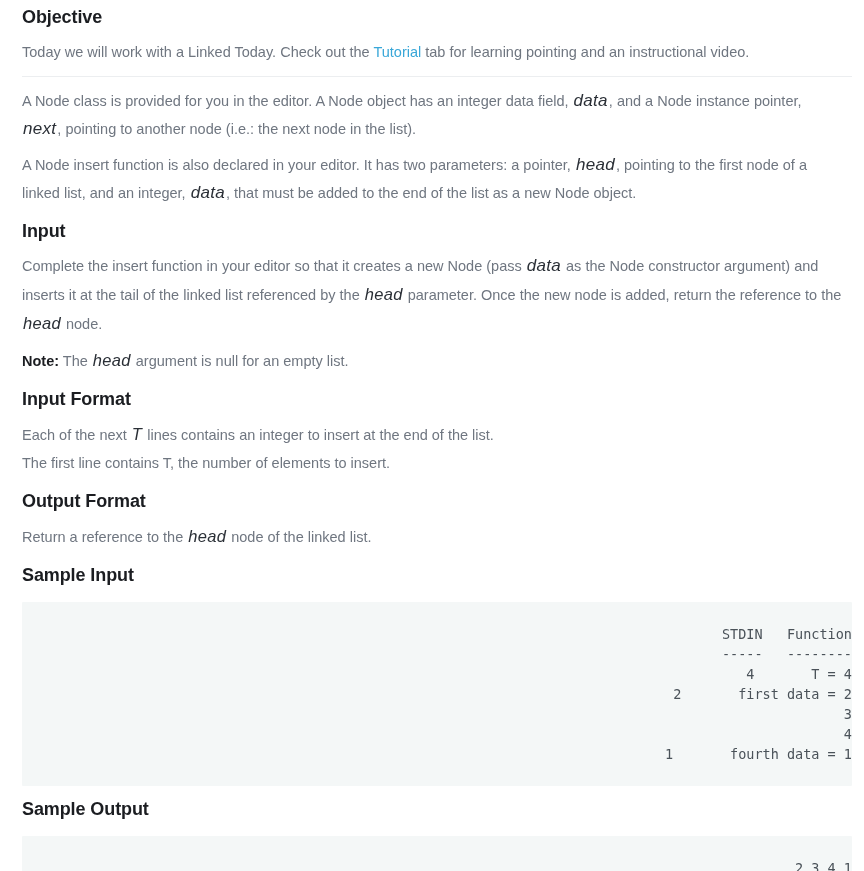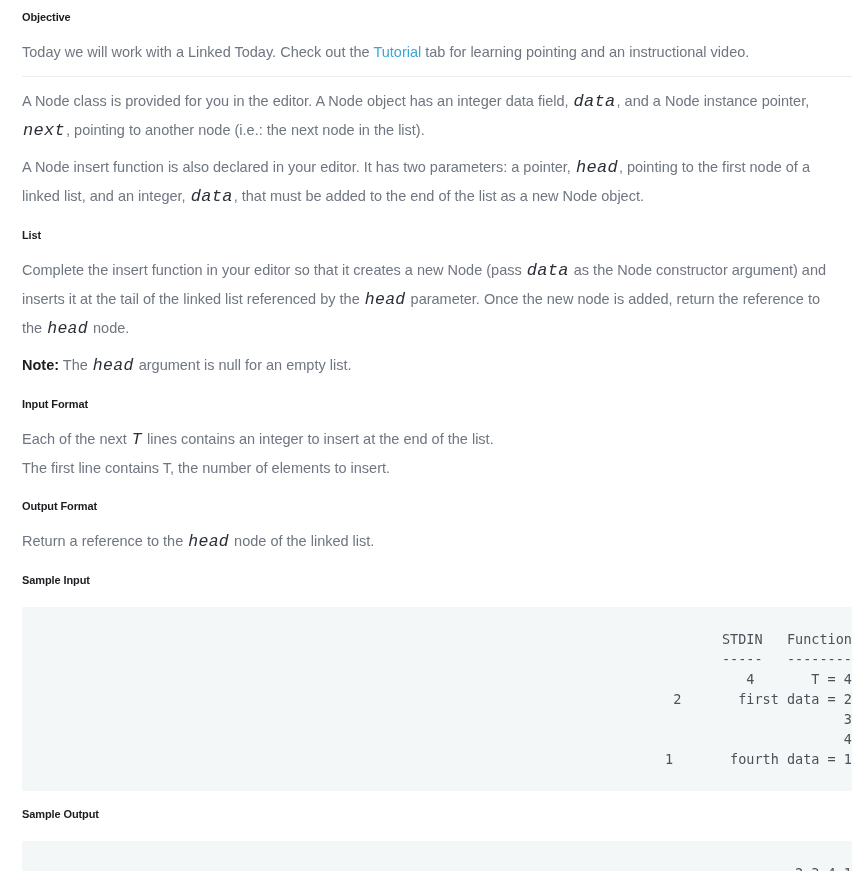--- a/index.html
+++ b/index.html
@@ -16,21 +16,21 @@
     color: #6f7680;
     -webkit-font-smoothing: antialiased;
   }
 
   .page {
     padding: 0 22px;
     width: 864px;
   }
 
   h3.section-heading {
-    font-size: 11px;
+    font-size: 18px;
     font-weight: bold;
     color: #1b1d21;
     margin: 0;
     line-height: 19px;
     letter-spacing: -0.1px;
   }
 
   p.para {
     font-size: 14.5px;
     line-height: 28px;
@@ -42,21 +42,21 @@
   .rule {
     border: 0;
     border-top: 1px solid #eceef0;
     margin: 0;
     height: 1px;
     width: 830px;
   }
 
   
   .math {
-    font-family: Liberation Mono, monospace;
+    font-family: Liberation Sans, sans-serif;
     font-style: italic;
     font-size: 16.5px;
     color: #2a2f36;
     letter-spacing: 0.3px;
     padding: 0 1px;
     margin-top: 39px;
   }
   .math.big {
     font-size: 17px;
   }
@@ -115,21 +115,21 @@
   <div class="sp-rule-to-p"></div>
 
   <p class="para"><span>A Node class is provided for you in the editor. A Node object has an integer data field, </span><span class="math big">data</span><span>, and a Node instance pointer, </span><span class="math big">next</span><span>, pointing to another node (i.e.: the next node in the list).</span></p>
 
   <div class="sp-small"></div>
 
   <p class="para"><span>A Node insert function is also declared in your editor. It has two parameters: a pointer, </span><span class="math big">head</span><span>, pointing to the first node of a linked list, and an integer, </span><span class="math big">data</span><span>, that must be added to the end of the list as a new Node object.</span></p>
 
   <div class="sp-p-to-h"></div>
 
-  <h3 class="section-heading">List</h3>
+  <h3 class="section-heading">Input</h3>
 
   <div class="sp-h-to-p"></div>
 
   <p class="para"><span>Complete the insert function in your editor so that it creates a new Node (pass </span><span class="math big">data</span><span> as the Node constructor argument) and inserts it at the tail of the linked list referenced by the </span><span class="math">head</span><span> parameter. Once the new node is added, return the reference to the </span><span class="math">head</span><span> node.</span></p>
 
   <div class="sp-small"></div>
 
   <p class="para"><b class="bold-lead">Note:</b><span> The </span><span class="math">head</span><span> argument is null for an empty list.</span></p>
 
   <div class="sp-p-to-h"></div>

